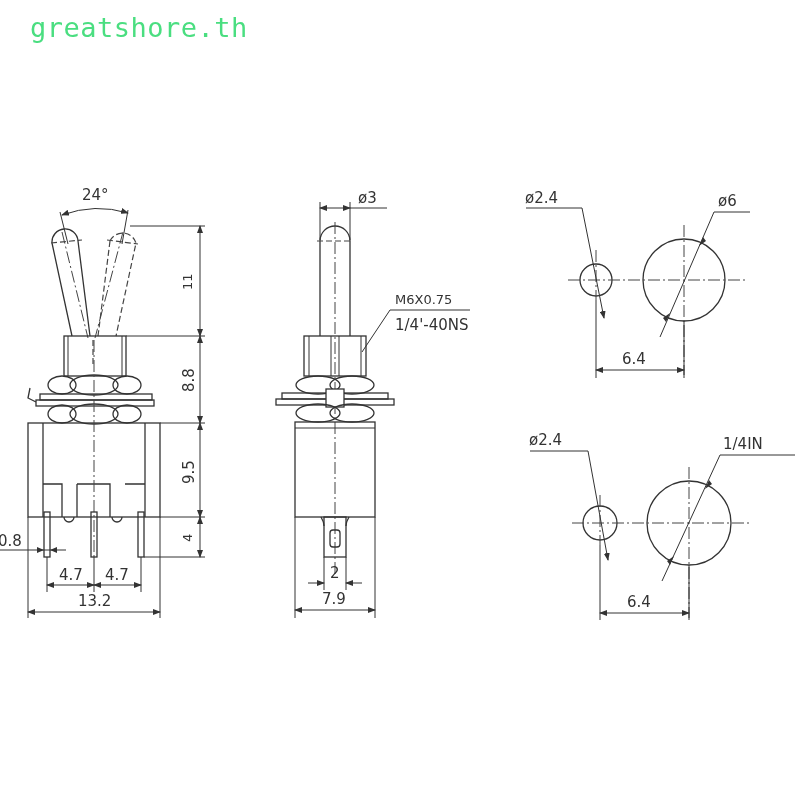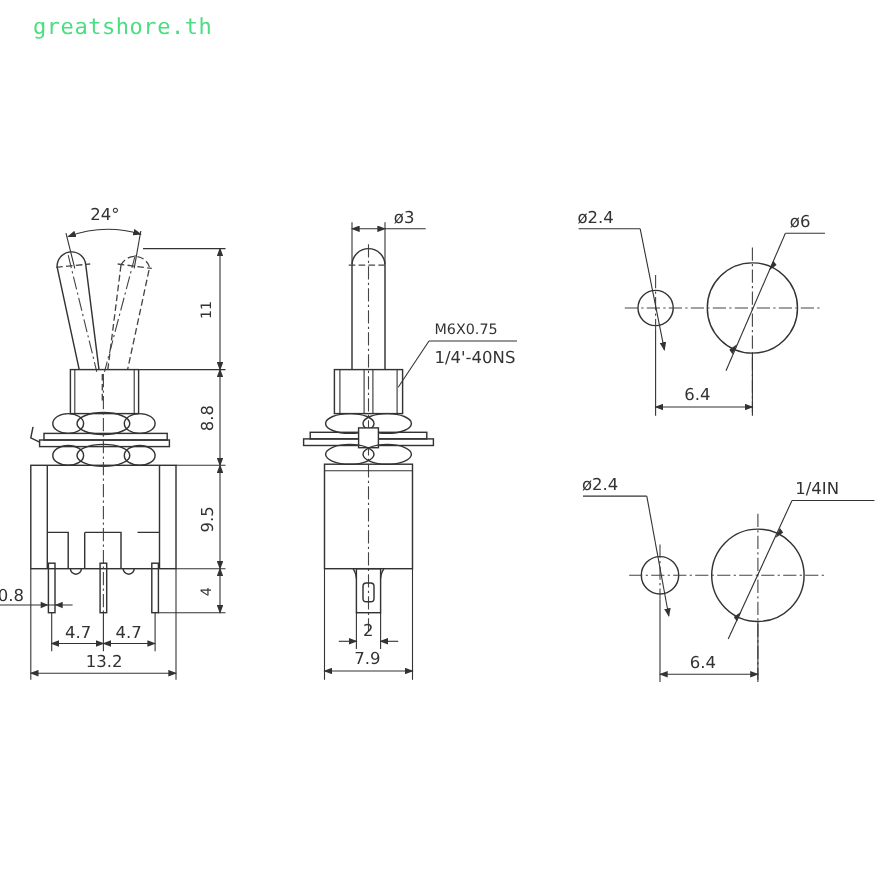--- a/index.html
+++ b/index.html
@@ -1,20 +1,20 @@
 <!DOCTYPE html>
 <html><head>
 <meta charset="utf-8">
 <style>
   html, body { margin: 0; padding: 0; background: #ffffff; }
   body { width: 800px; height: 800px; position: relative; overflow: hidden; }
   .watermark {
     position: absolute; left: 30px; top: 12px;
     font-family: "DejaVu Sans Mono", "Liberation Mono", monospace;
-    font-size: 20px; color: #4ade80; letter-spacing: 0.5px;
+    font-size: 27px; color: #4ade80; letter-spacing: 0.5px;
   }
   svg { position: absolute; left: 0; top: 0; }
   .ln { stroke: #333; stroke-width: 1.3; fill: none; }
   .thin { stroke: #333; stroke-width: 1; fill: none; }
   .cl { stroke: #444; stroke-width: 1; fill: none; stroke-dasharray: 12 3 2 3; }
   .dash { stroke: #444; stroke-width: 1.2; fill: none; stroke-dasharray: 6 3; }
   .fillw { fill: #fff; stroke: #333; stroke-width: 1.3; }
   .dim { font-family: "DejaVu Sans", "Liberation Sans", sans-serif; font-size: 15px; fill: #333; }
   .dimsm { font-family: "DejaVu Sans", "Liberation Sans", sans-serif; font-size: 13px; fill: #333; }
   .arr { fill: #333; }

